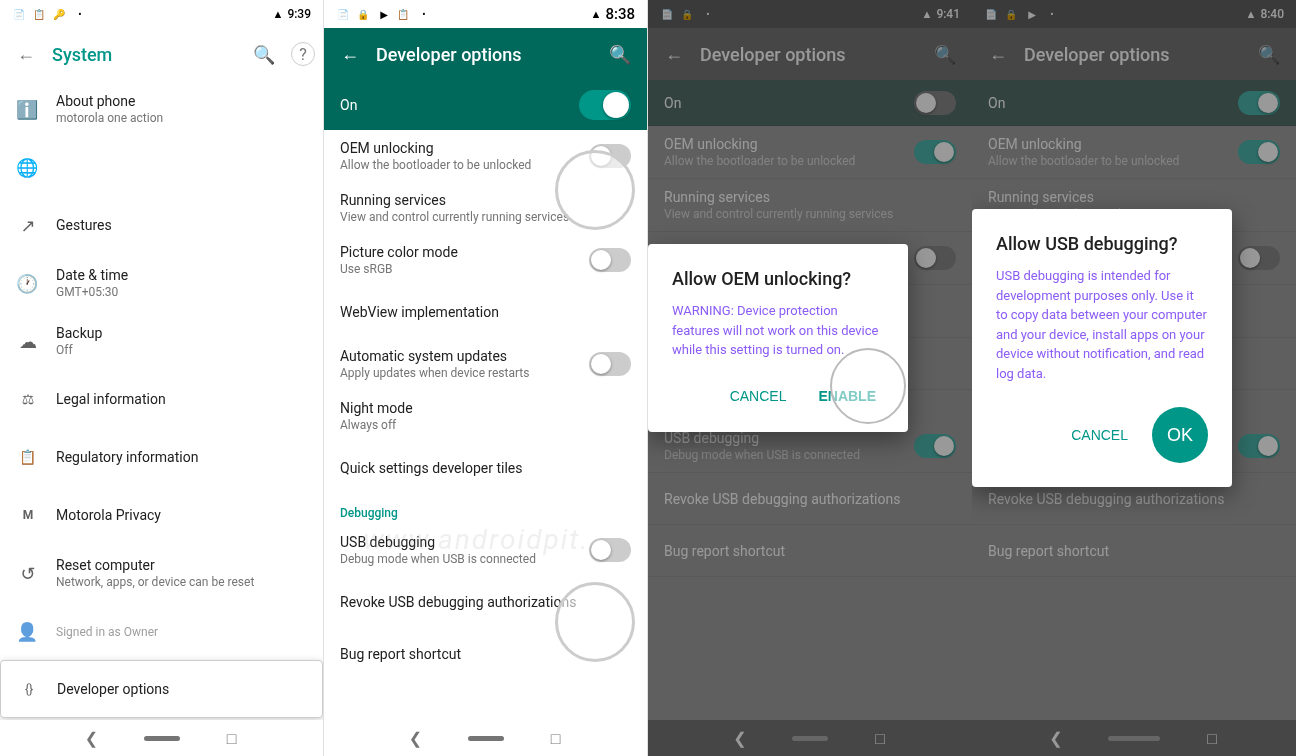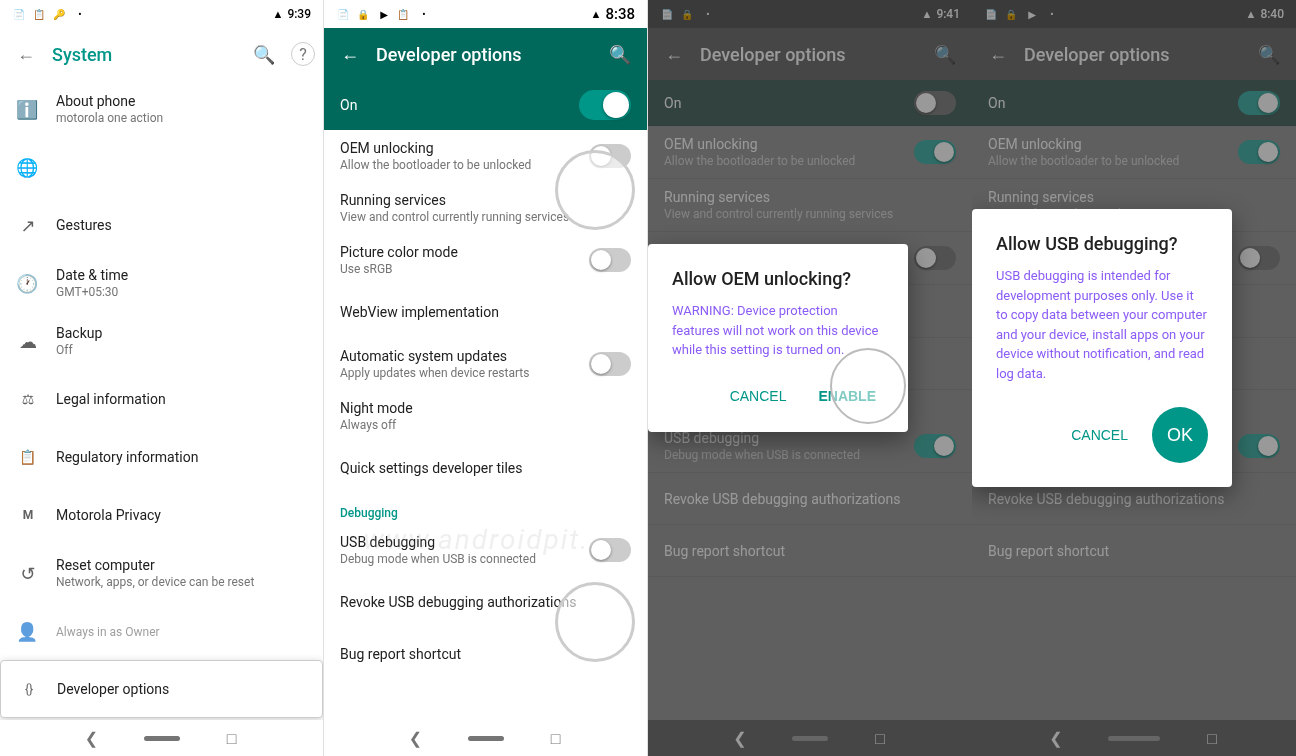--- a/index.html
+++ b/index.html
@@ -352,21 +352,21 @@
     <div class="settings-item">
       <div class="settings-item-icon">↺</div>
       <div class="settings-item-text">
         <div class="settings-item-title">Reset computer</div>
         <div class="settings-item-subtitle">Network, apps, or device can be reset</div>
       </div>
     </div>
     <div class="settings-item" style="opacity:0.7;">
       <div class="settings-item-icon">👤</div>
       <div class="settings-item-text">
-        <div class="settings-item-subtitle">Always in as Owner</div>
+        <div class="settings-item-subtitle">Signed in as Owner</div>
       </div>
     </div>
     <div class="settings-item active" style="background:#fff;border:1px solid #ccc;border-radius:4px;box-shadow:0 2px 8px rgba(0,0,0,0.2);z-index:2;">
       <div class="settings-item-icon" style="font-size:12px;">{}</div>
       <div class="settings-item-text">
         <div class="settings-item-title">Developer options</div>
       </div>
     </div>
     <div class="settings-item" style="opacity:0.7;">
       

